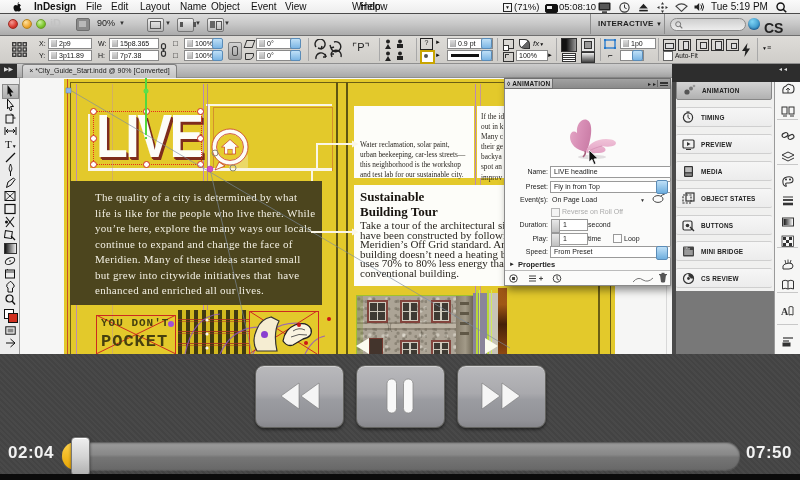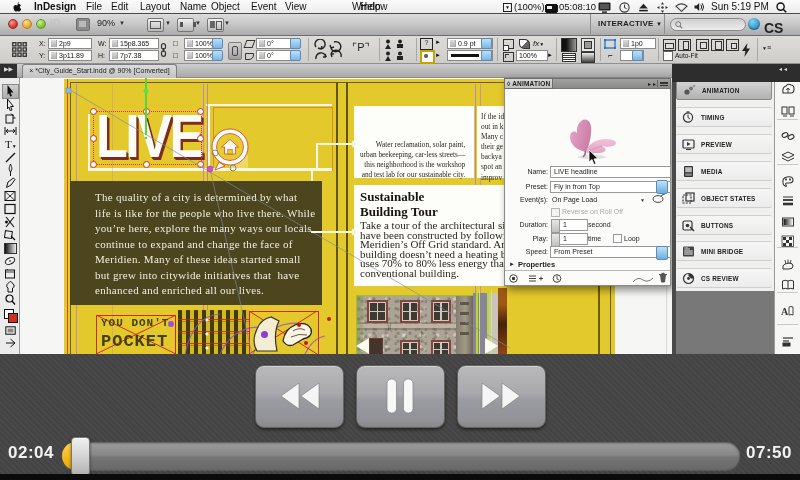--- a/index.html
+++ b/index.html
@@ -52,21 +52,21 @@
     <div class="mitem" style="left:86px;text-align:right;">File</div>
     <div class="mitem" style="left:111px;">Edit</div>
     <div class="mitem" style="left:140px;">Layout</div>
     <div class="mitem" style="left:180px;">Name</div>
     <div class="mitem" style="left:211px;">Object</div>
     <div class="mitem" style="left:251px;">Event</div>
     <div class="mitem" style="left:285px;">View</div>
     <div class="mitem" style="left:315px;margin-left:37px;">Window</div>
     <div class="mitem" style="left:360px;">Help</div>
     <div class="abs" style="left:503px;top:3px;width:7px;height:7px;border:1px solid #222;font-size:5px;text-align:center;line-height:7px;color:#111;">▼</div>
-    <div class="mitem" style="left:514px;font-size:9.5px;">(100%)</div>
+    <div class="mitem" style="left:514px;font-size:9.5px;">(71%)</div>
     <div class="abs" style="left:545px;top:4px;width:11px;height:7px;border:1px solid #111;border-radius:2px;background:#111;">
         <div style="position:absolute;left:1px;top:1px;width:5px;height:3px;background:#eee;"></div>
       </div>
     <div class="mitem" style="left:559px;font-size:9.5px;">05:08:10</div>
     <svg class="abs" style="left:598px;top:2px;" width="13" height="11" viewBox="0 0 13 11">
         <rect x="0.5" y="0.5" width="12" height="8" rx="1" fill="#222"></rect>
         <rect x="2" y="2" width="9" height="5" fill="#555"></rect>
         <rect x="4" y="9.4" width="5" height="1.4" fill="#222"></rect>
       </svg>
     <svg class="abs" style="left:619px;top:2px;" width="11" height="11" viewBox="0 0 11 11">
@@ -81,21 +81,21 @@
         <path d="M5.5 0 L7 2.5 H4 Z M5.5 11 L4 8.5 H7 Z M0 5.5 L2.5 4 V7 Z M11 5.5 L8.5 7 V4 Z" fill="#333"></path>
         <circle cx="5.5" cy="5.5" r="1.2" fill="#333"></circle>
       </svg>
     <svg class="abs" style="left:675px;top:3px;" width="13" height="9" viewBox="0 0 13 9">
         <path d="M1 3.2 Q6.5 -1.4 12 3.2 L6.5 8.4 Z" fill="none" stroke="#444" stroke-width="1.1"></path>
       </svg>
     <svg class="abs" style="left:694px;top:2px;" width="11" height="10" viewBox="0 0 11 10">
         <path d="M0.5 3.4 H2.6 L5.2 1 V9 L2.6 6.6 H0.5 Z" fill="#222"></path>
         <path d="M6.8 2.6 Q8.6 5 6.8 7.4 M8.2 1.2 Q11 5 8.2 8.8" fill="none" stroke="#222" stroke-width="1"></path>
       </svg>
-    <div class="mitem" style="left:711px;">Sun 5:19 PM</div>
+    <div class="mitem" style="left:711px;">Tue 5:19 PM</div>
     <svg class="abs" style="left:776px;top:2px;" width="11" height="11" viewBox="0 0 11 11">
         <circle cx="4.6" cy="4.6" r="3.6" fill="none" stroke="#111" stroke-width="1.4"></circle>
         <path d="M7.2 7.2 L10.2 10.2" stroke="#111" stroke-width="1.6"></path>
       </svg>
   </div>
   <div class="abs" id="titlebar">
     <div class="tl" style="left:8px;background:radial-gradient(circle at 35% 30%,#f59a93,#d93a30 60%,#a32018);border:1px solid #9c2b22;"></div>
     <div class="tl" style="left:22px;background:radial-gradient(circle at 35% 30%,#ffe2a0,#f0a730 60%,#c07c18);border:1px solid #b28322;"></div>
     <div class="tl" style="left:36px;background:radial-gradient(circle at 35% 30%,#cdf0a0,#7cc72e 60%,#569413);border:1px solid #6d9b2d;"></div>
     <div class="abs" style="left:50px;top:3px;font-size:11px;font-weight:bold;color:#c2c2c2;">iD</div>
@@ -419,21 +419,21 @@
     </svg>
     <div class="abs" style="left:297px;top:245px;width:4px;height:4px;border-radius:50%;background:#cc1616;"></div>
     <div class="abs" style="left:304px;top:263px;width:4px;height:4px;border-radius:50%;background:#cc1616;"></div>
     <div class="abs" style="left:327px;top:239px;width:4px;height:4px;border-radius:50%;background:#cc1616;"></div>
     <div class="abs" style="left:168px;top:243px;width:6px;height:6px;border-radius:50%;background:#a050d8;"></div>
     <div class="abs" style="left:261px;top:253px;width:7px;height:7px;border-radius:50%;background:#8a3fd0;"></div>
 
     <div class="abs" style="left:354px;top:28px;width:120px;height:72px;background:#fdfdf9;"></div>
     <div class="abs" style="left:477px;top:28px;width:29px;height:72px;background:#fdfdf9;"></div>
     <div class="abs" style="left:354px;top:107px;width:152px;height:101px;background:#fdfdf9;"></div>
-    <div class="abs" style="left:360px;top:62px;color:#2a2620;font-family:'Liberation Serif',serif;font-size:7.3px;line-height:10.1px;white-space:nowrap;text-align:right;">Water reclamation, solar paint,<br>urban beekeeping, car-less streets—<br>this neighborhood is the workshop<br>and test lab for our sustainable city.</div>
+    <div class="abs" style="left:360px;top:62px;color:#2a2620;font-family:'Liberation Serif',serif;font-size:7.3px;line-height:10.1px;white-space:nowrap;">Water reclamation, solar paint,<br>urban beekeeping, car-less streets—<br>this neighborhood is the workshop<br>and test lab for our sustainable city.</div>
     <div class="abs" style="left:360px;top:112px;color:#17130e;font-family:'Liberation Serif',serif;font-weight:bold;font-size:13px;line-height:14.5px;white-space:nowrap;">Sustainable<br>Building Tour</div>
     <div class="abs" style="left:481px;top:34px;color:#2a2620;font-family:'Liberation Serif',serif;font-size:7.3px;line-height:10.1px;white-space:nowrap;">If the id<br>out in k<br>Many c<br>their ge<br>backya<br>spot an<br>improv</div>
     <div class="abs" style="left:360px;top:143px;color:#2a2620;font-family:'Liberation Serif',serif;font-size:11px;line-height:9.6px;white-space:nowrap;">Take a tour of the architectural sites that<br>have been constructed by following<br>Meridien’s Off Grid standard. An Off Grid<br>building doesn’t need a heating boiler and<br>uses 70% to 80% less energy than a<br>conventional building.</div>
 
     <div class="abs" id="photo" style="left:356px;top:217px;width:116px;height:59px;border:1px solid #9fc02f;background:#aca496;overflow:hidden;">
       <div class="abs" style="left:0;top:0;width:116px;height:59px;background-image:
         radial-gradient(circle at 12% 30%, rgba(80,74,60,0.4) 1px, #0000 2.2px),
         radial-gradient(circle at 42% 66%, rgba(80,74,60,0.35) 1px, #0000 2.2px),
         radial-gradient(circle at 75% 25%, rgba(240,236,226,0.5) 1px, #0000 2.4px),
         radial-gradient(circle at 90% 80%, rgba(80,74,60,0.35) 1px, #0000 2.2px),

